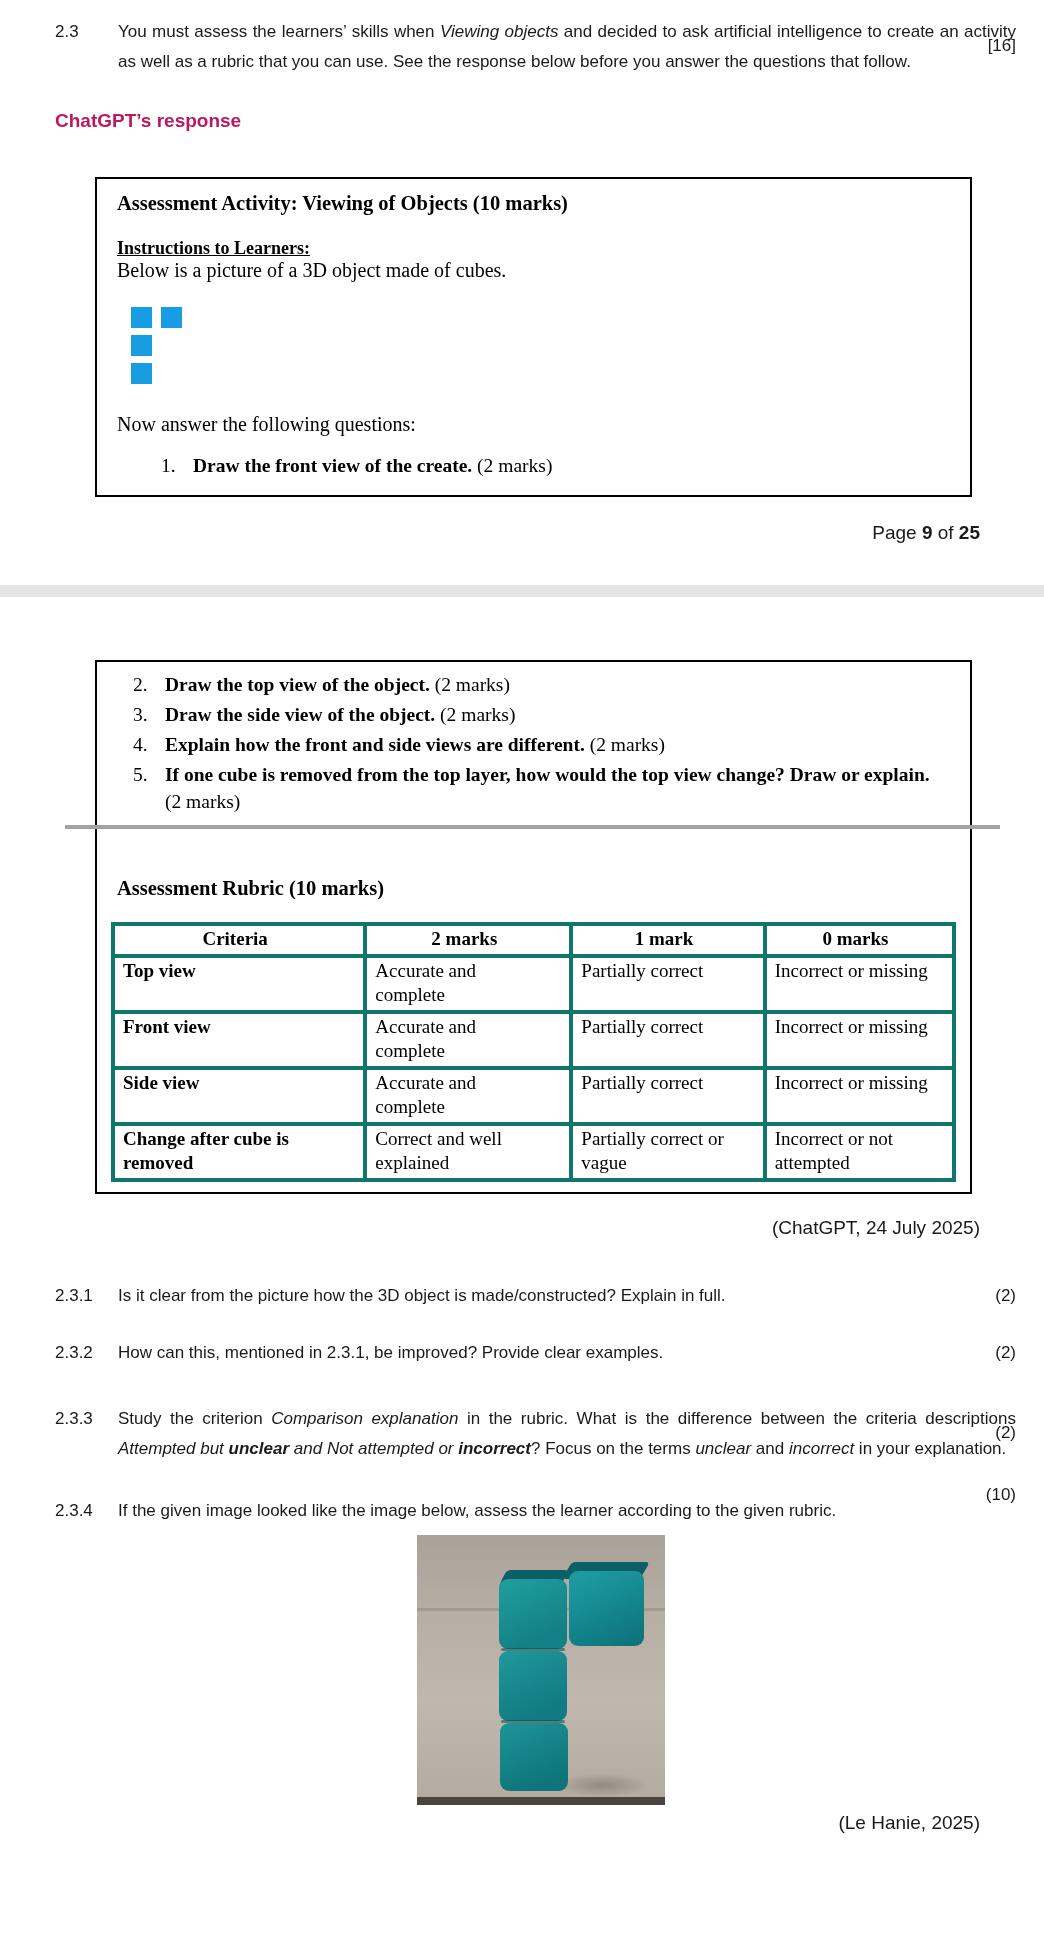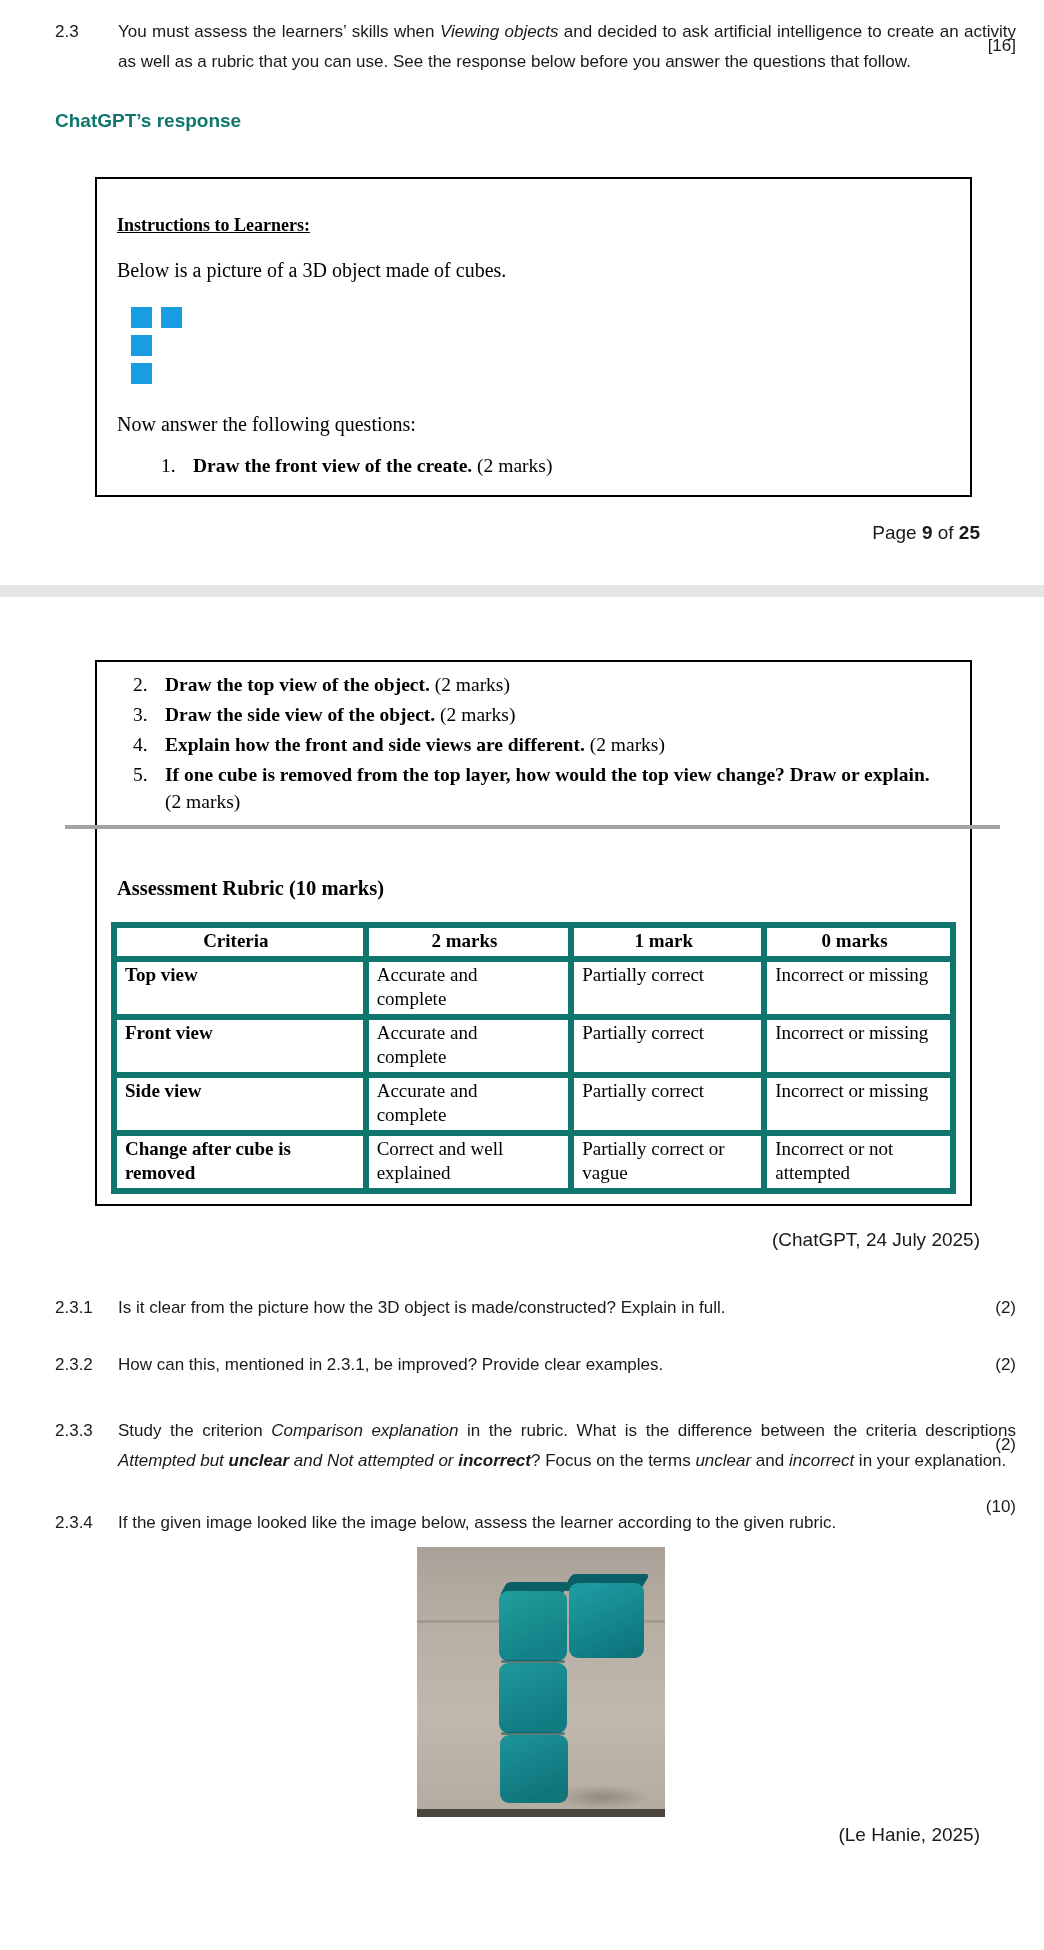--- a/index.html
+++ b/index.html
@@ -27,36 +27,36 @@
   .para .qtext.nojust { text-align: left; }
   .para .marks-inline { flex: 0 0 auto; text-align: right; }
   .para .marks-abs { position: absolute; right: 0; bottom: 16px; }
 
   .q23 { margin-top: 17px; }
 
   .chatgpt-heading {
     margin: 33px 0 0 55px;
     font-size: 19px;
     font-weight: bold;
-    color: #0f766e;
+    color: #be185d;
   }
 
   
   .doc-box {
     margin-left: 95px;
     width: 877px;
     border: 2px solid #000;
     font-family: "Liberation Serif", serif;
     font-size: 19.5px;
     color: #000;
   }
   .box1 { margin-top: 45px; padding: 13px 20px 16px 20px; }
   .box1 .box-title { font-size: 20.5px; font-weight: bold; }
   .box1 .instructions-label { margin-top: 23px; font-size: 18px; font-weight: bold; text-decoration: underline; }
-  .box1 .intro { margin-top: 23px; font-size: 20px; }
+  .box1 .intro { font-size: 20px; }
 
   .cube-figure { margin: 25px 0 0 14px; }
   .cube-row { display: flex; gap: 9px; margin-bottom: 7px; }
   .cube-cell { width: 21px; height: 21px; background: #189de2; }
 
   .box1 .prompt { margin-top: 29px; font-size: 20px; }
 
   .num-item { display: flex; font-size: 19.5px; line-height: 27px; }
   .num-item .inum { flex: 0 0 32px; text-align: left; }
   .num-item .itext { flex: 1; }
@@ -96,21 +96,21 @@
     font-weight: bold;
   }
 
   table.rubric {
     margin: 22px 0 4px 0;
     width: 100%;
     border-collapse: collapse;
     font-size: 19px;
   }
   table.rubric th, table.rubric td {
-    border: 6px solid #0f766e;
+    border: 4px solid #0f766e;
     padding: 1px 16px 3px 8px;
     vertical-align: top;
     white-space: pre-line;
     line-height: 24px;
   }
   table.rubric th { text-align: center; font-weight: bold; }
   table.rubric td.crit { font-weight: bold; }
   table.rubric td { height: 52px; }
   table.rubric col.c1 { width: 30%; }
   table.rubric col.c2 { width: 24.5%; }
@@ -183,20 +183,21 @@
 
 <div class="para q23">
   <div class="qnum">2.3</div>
   <div class="qtext"><span>You must assess the learners’ skills when </span><span class="it">Viewing objects</span><span> and decided to ask artificial intelligence to create an activity as well as a rubric that you can use. See the response below before you answer the questions that follow.</span></div>
   <span class="marks-abs">[16]</span>
 </div>
 
 <div class="chatgpt-heading">ChatGPT’s response</div>
 
 <div class="doc-box box1">
+  <div class="box-title">Assessment Activity: Viewing of Objects (10 marks)</div>
   <div class="instructions-label">Instructions to Learners:</div>
   <div class="intro">Below is a picture of a 3D object made of cubes.</div>
 
   <div class="cube-figure">
     <div class="cube-row">
       <div class="cube-cell"></div>
       <div class="cube-cell"></div>
     </div>
     <div class="cube-row">
       <div class="cube-cell"></div>

